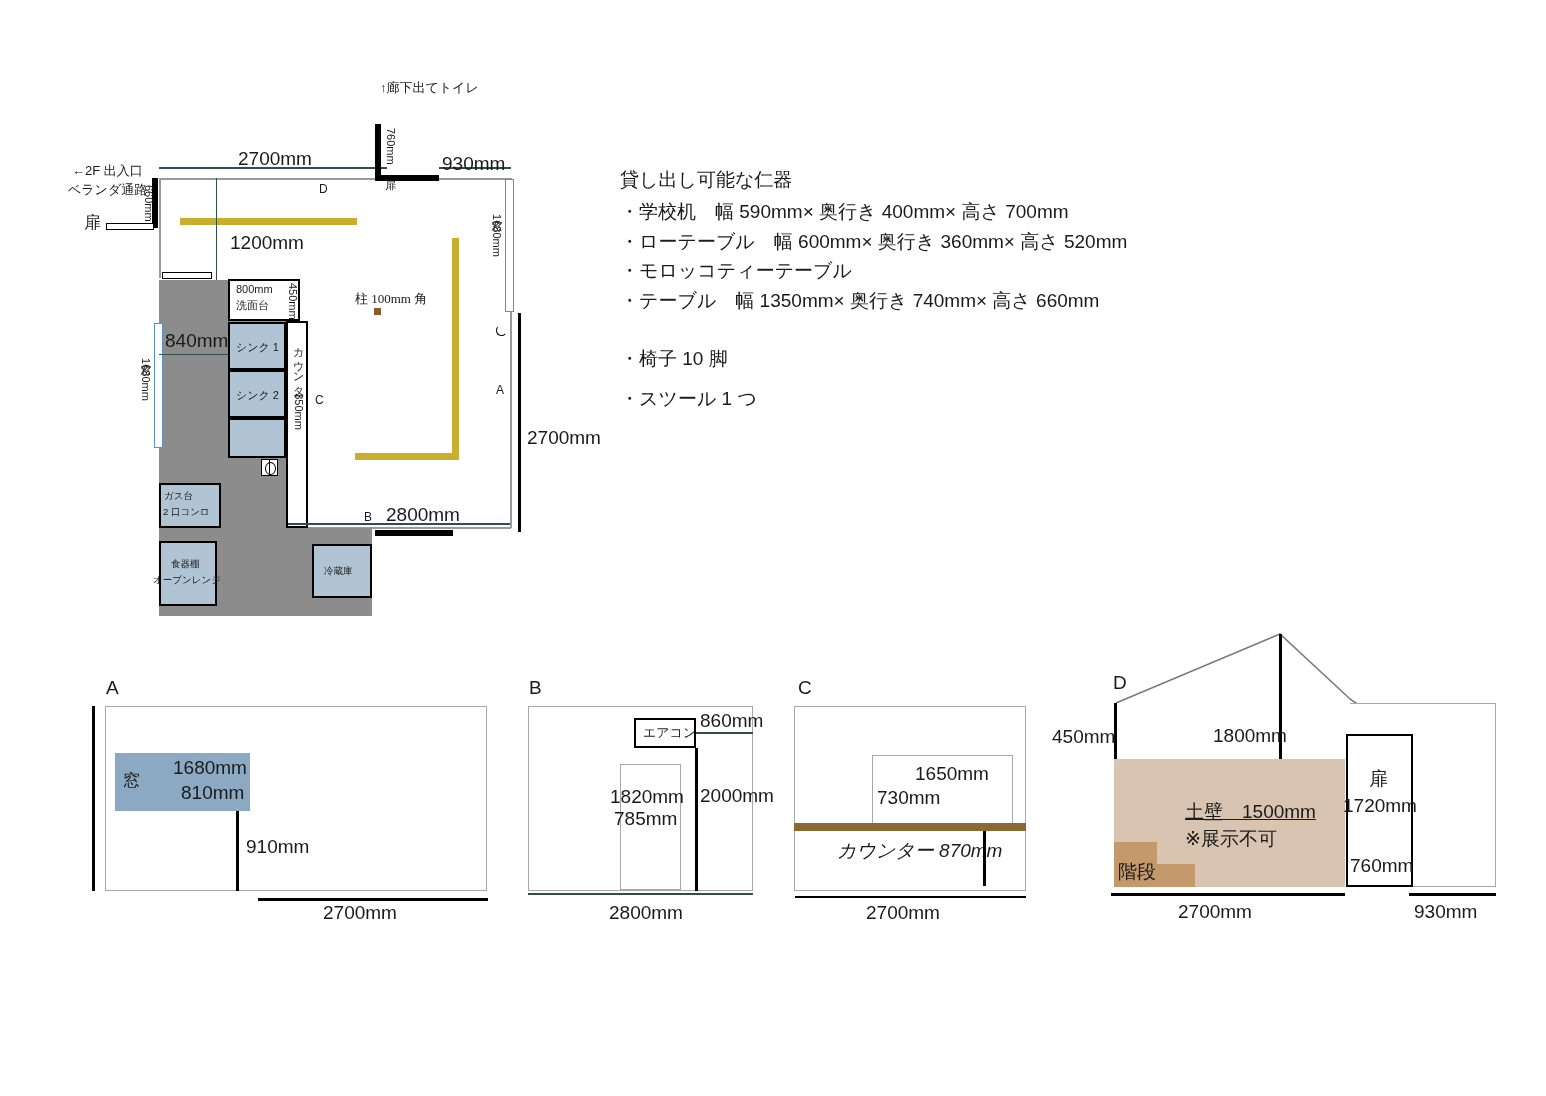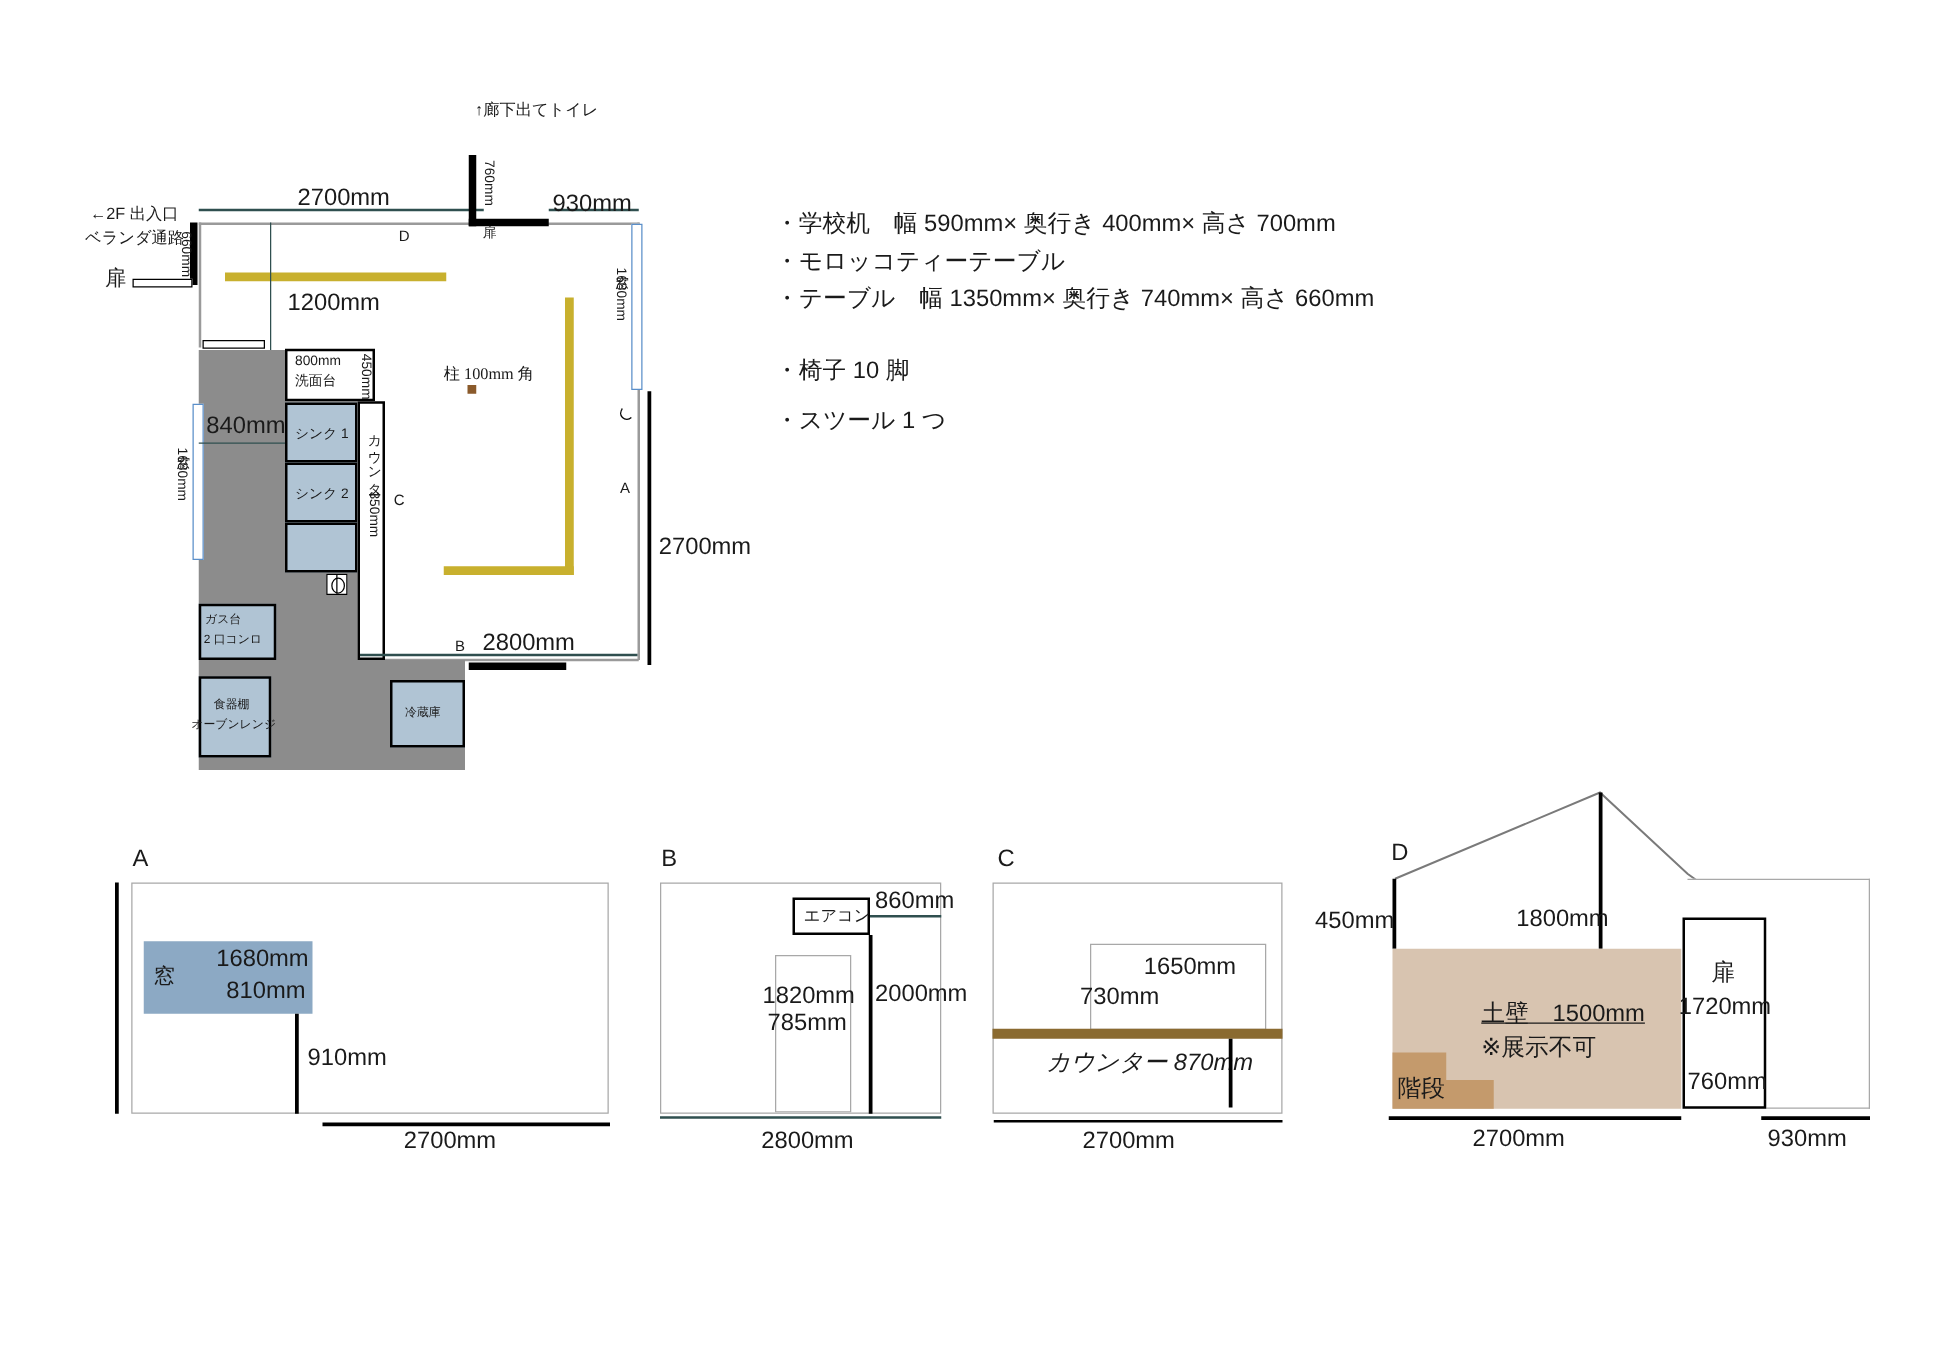--- a/index.html
+++ b/index.html
@@ -149,21 +149,23 @@
 
   <div class="abs txt t-big" style="left:386px;top:503px;">2800mm</div>
   <div class="abs txt t-letter" style="left:364px;top:510px;">B</div>
   <div class="abs dim-line" style="left:288px;top:523px;width:222px;height:1.5px;"></div>
 
   <div class="abs wall-thick" style="left:375px;top:530px;width:78px;height:6px;"></div>
 
 </div>
 
 <div class="abs" style="left:620px;top:168px;width:520px;">
+  <div class="txt list-title" style="margin-bottom:8px;">貸し出し可能な仁器</div>
   <div class="txt list-item" style="margin-bottom:6px;">・学校机　幅 590mm× 奥行き 400mm× 高さ 700mm</div>
+  <div class="txt list-item" style="margin-bottom:6px;">・ローテーブル　幅 600mm× 奥行き 360mm× 高さ 520mm</div>
   <div class="txt list-item" style="margin-bottom:6px;">・モロッコティーテーブル</div>
   <div class="txt list-item" style="margin-bottom:6px;">・テーブル　幅 1350mm× 奥行き 740mm× 高さ 660mm</div>
   <div style="height:28px;"></div>
   <div class="txt list-item" style="margin-bottom:16px;">・椅子 10 脚</div>
   <div class="txt list-item" style="margin-bottom:6px;">・スツール 1 つ</div>
   <div style="height:28px;"></div>
 </div>
 
 <div class="abs" style="left:0;top:660px;width:510px;height:280px;">
   <div class="abs txt elev-label" style="left:106px;top:16px;">A</div>
@@ -205,21 +207,21 @@
   <div class="abs txt t-big" style="left:99px;top:241px;">2800mm</div>
 </div>
 
 <div class="abs" style="left:780px;top:660px;width:280px;height:280px;">
   <div class="abs txt elev-label" style="left:18px;top:16px;">C</div>
 
   <div class="abs elev-frame" style="left:14px;top:46px;width:232px;height:185px;"></div>
 
   <div class="abs elev-frame" style="left:92px;top:95px;width:141px;height:69px;"></div>
   <div class="abs txt t-big" style="left:135px;top:102px;">1650mm</div>
-  <div class="abs txt t-big" style="left:84px;top:126px;">730mm</div>
+  <div class="abs txt t-big" style="left:97px;top:126px;">730mm</div>
 
   <div class="abs" style="left:14px;top:163px;width:232px;height:8px;background:#8a6a30;"></div>
   <div class="abs txt t-big" style="left:57px;top:179px;font-style:italic;">カウンター 870mm</div>
   <div class="abs wall-thick" style="left:203px;top:171px;width:2.5px;height:55px;"></div>
 
   <div class="abs wall-thick" style="left:15px;top:236px;width:231px;height:2px;"></div>
   <div class="abs txt t-big" style="left:86px;top:241px;">2700mm</div>
 </div>
 
 <div class="abs" style="left:1040px;top:620px;width:506px;height:320px;">

